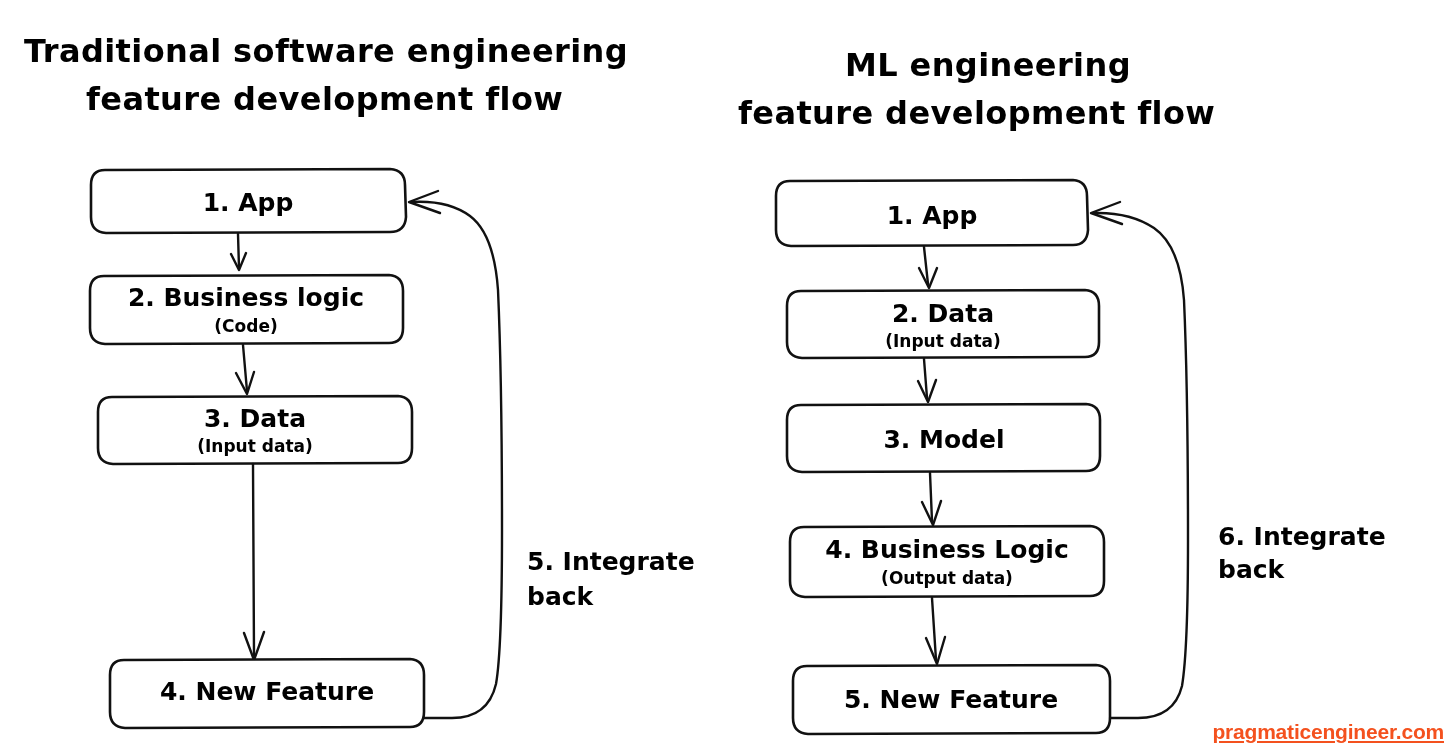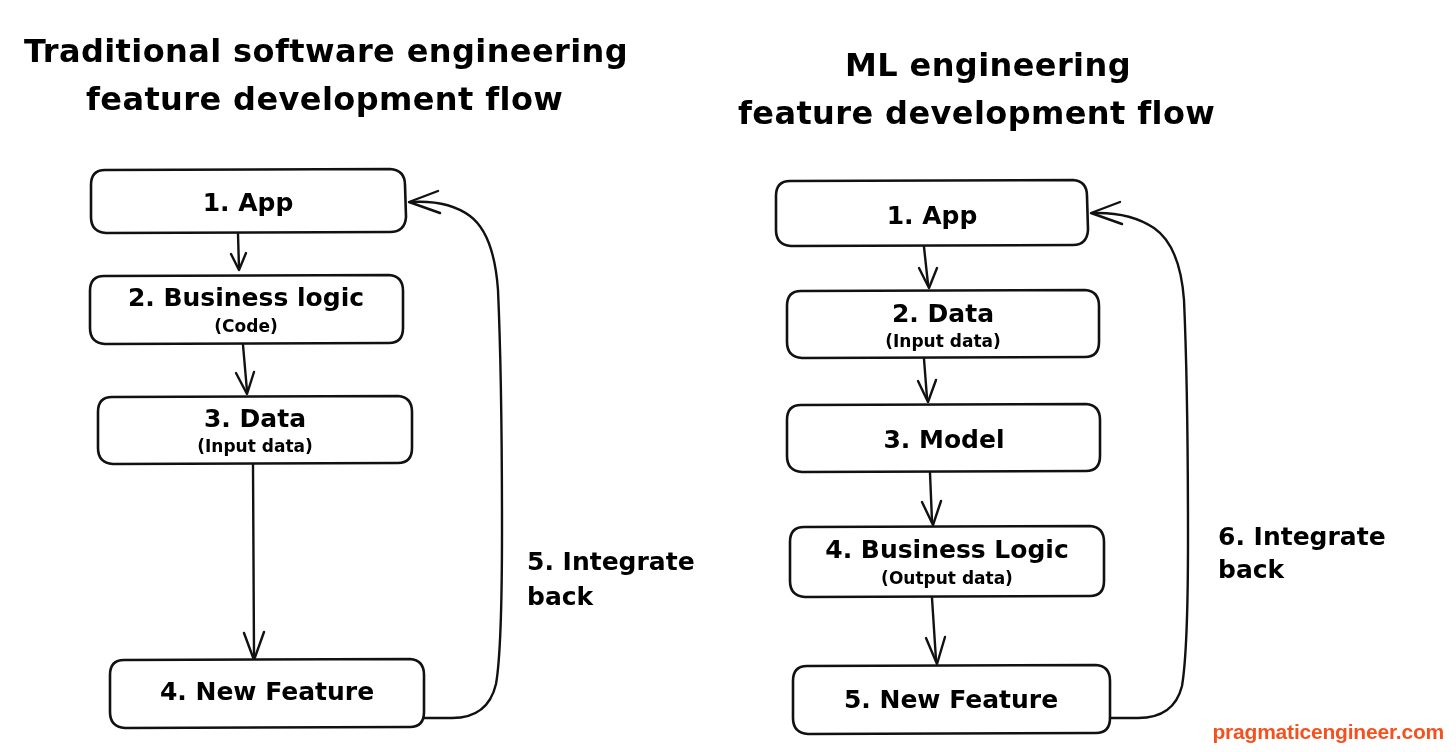--- a/index.html
+++ b/index.html
@@ -41,20 +41,21 @@
   .watermark {
     position: absolute;
     right: 12px;
     bottom: 8px;
     font-family: "Liberation Sans", sans-serif;
     font-size: 21px;
     font-weight: 600;
     letter-spacing: -0.2px;
     color: #f4511e;
     white-space: nowrap;
+    text-decoration: underline;
   }
 </style>
 </head>
 <body>
 
 <svg id="canvas" viewBox="0 0 1456 752">
 
   <g>
 
     <text class="hand" x="24" y="62" font-size="32" letter-spacing="0.4">Traditional software engineering</text>

